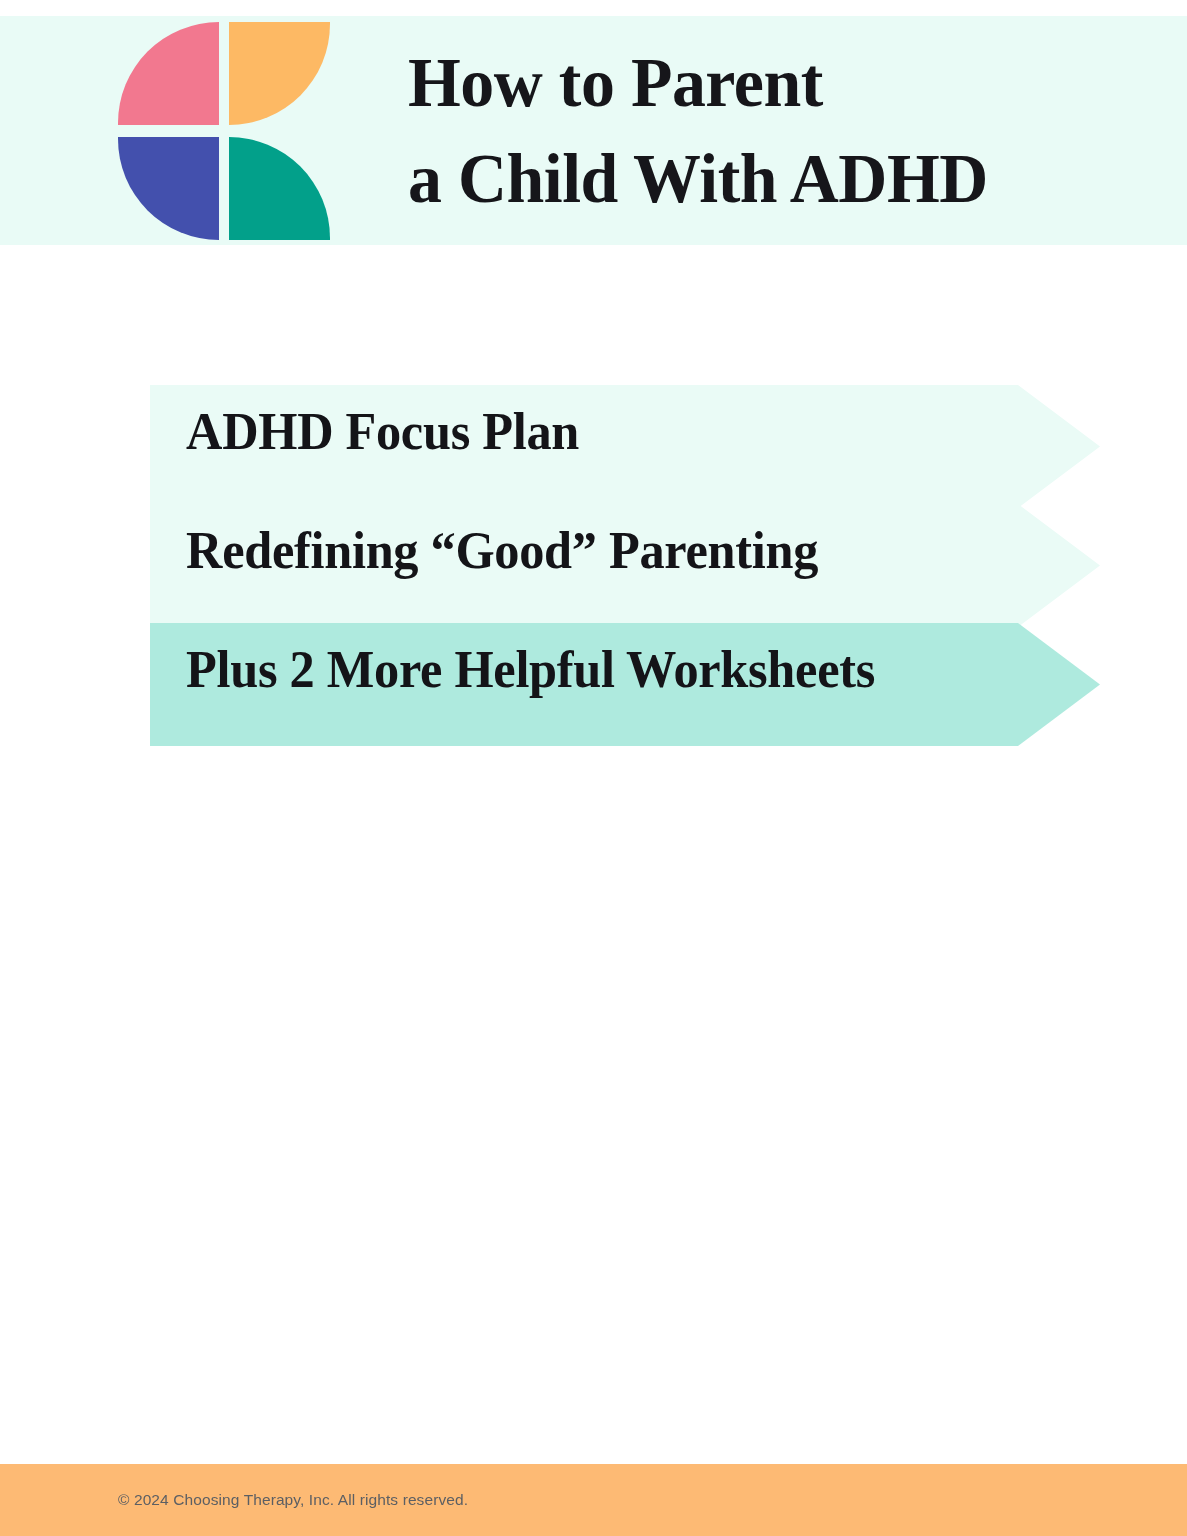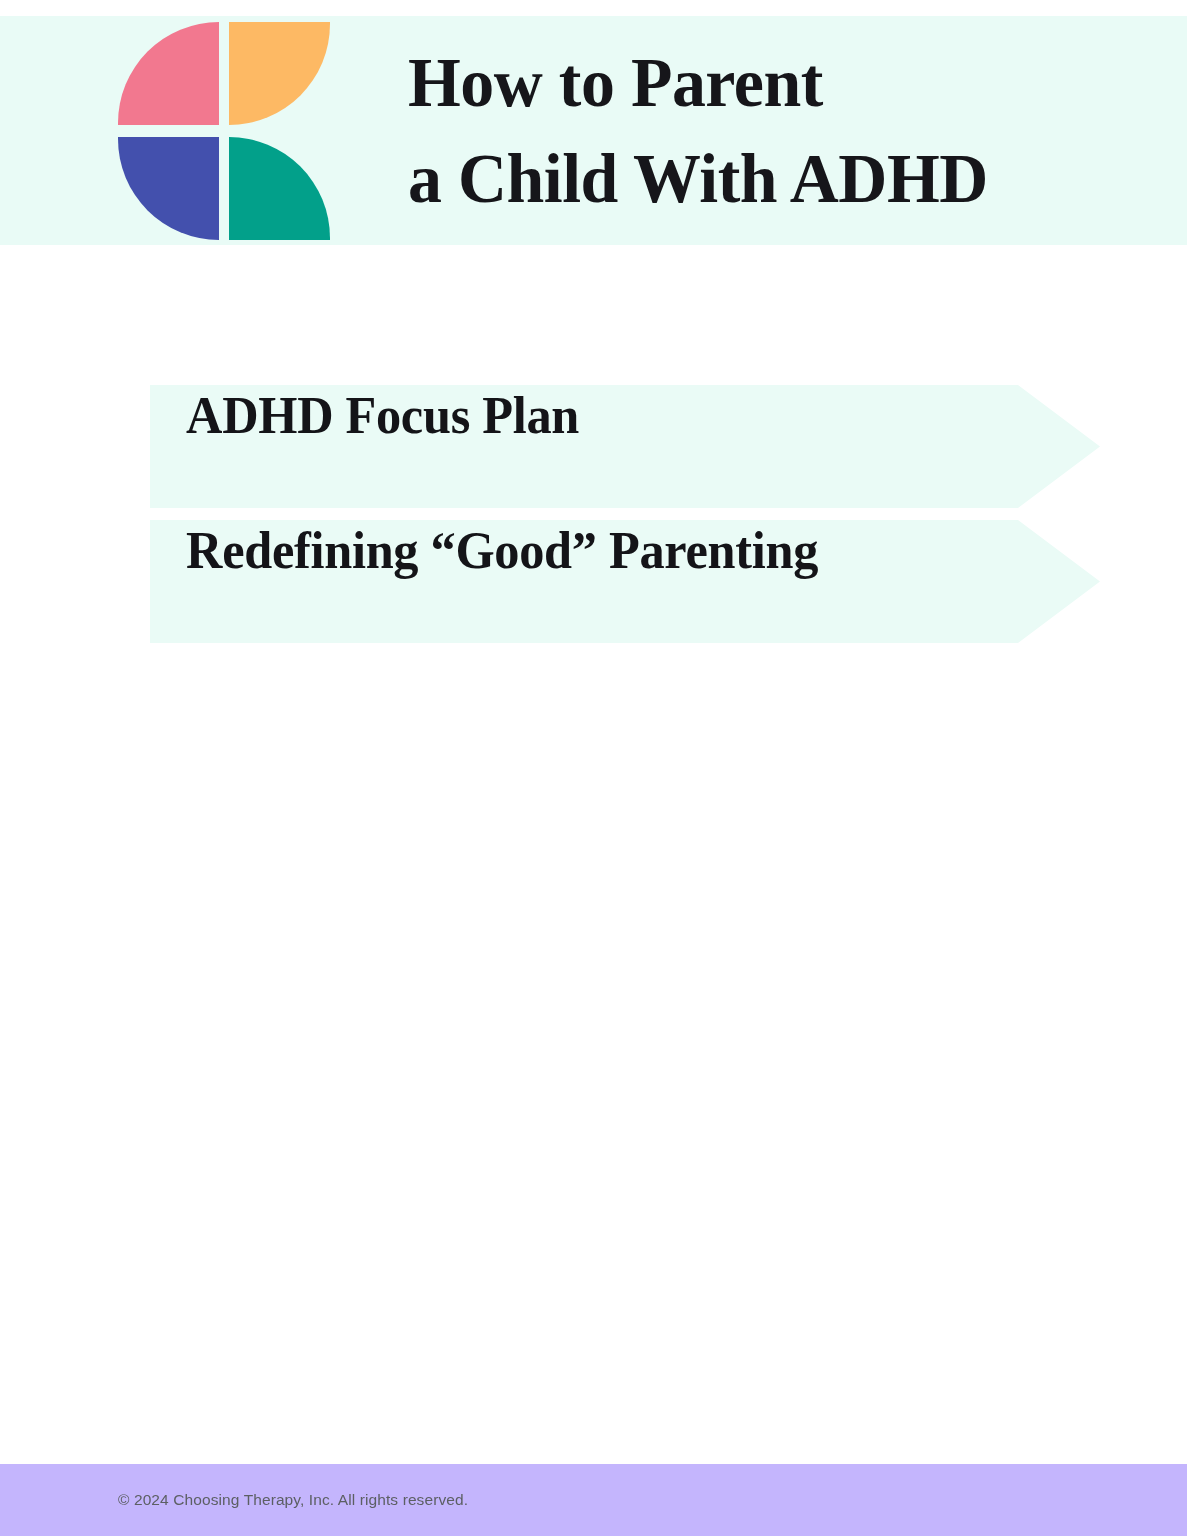--- a/index.html
+++ b/index.html
@@ -69,22 +69,23 @@
   
   .list-wrap {
     position: absolute;
     left: 150px;
     top: 385px;
     width: 950px;
   }
   .banner {
     position: relative;
     height: 91px;
-    margin-bottom: 44px;
+    margin-bottom: 28px;
     display: flex;
+    align-items: center;
   }
   .banner-shape {
     position: absolute;
     left: 0;
     top: 0;
     width: 950px;
     height: 123px;
     clip-path: polygon(0 0, 868px 0, 950px 61.5px, 868px 123px, 0 123px);
   }
   .banner-label {
@@ -169,21 +170,25 @@
   </div>
 
   <div class="banner">
     <span class="banner-shape" style="background: rgb(234, 251, 246);"></span>
     <span class="banner-label">Redefining “Good” Parenting</span>
   </div>
 
 
 
 
+  <div class="banner">
+    <span class="banner-shape" style="background: rgb(174, 234, 222);"></span>
+    <span class="banner-label">Plus 2 More Helpful Worksheets</span>
+  </div>
 
 </div>
 
-<div class="footer-band" style="background: #c4b5fd;">
+<div class="footer-band" style="background: #fdba74;">
 
   <span class="footer-copy">© 2024 Choosing Therapy, Inc. All rights reserved.</span>
 
 
 </div>
 
 </body></html>

